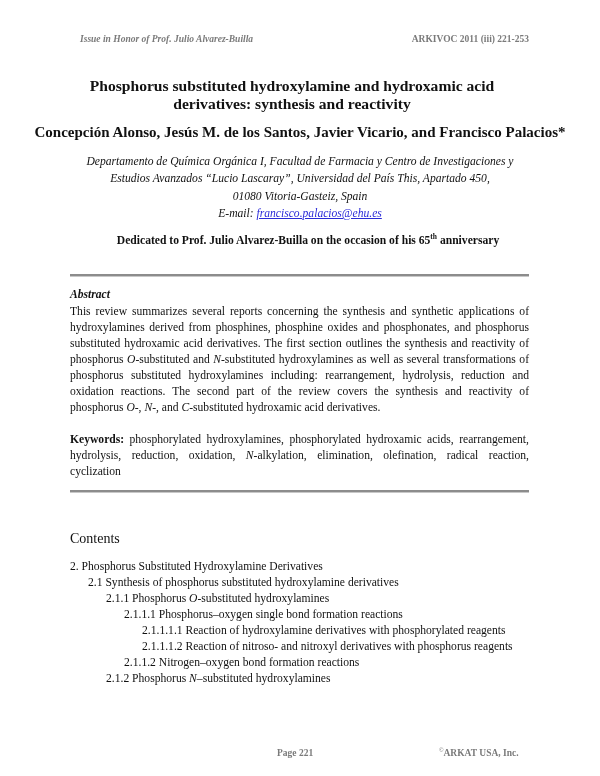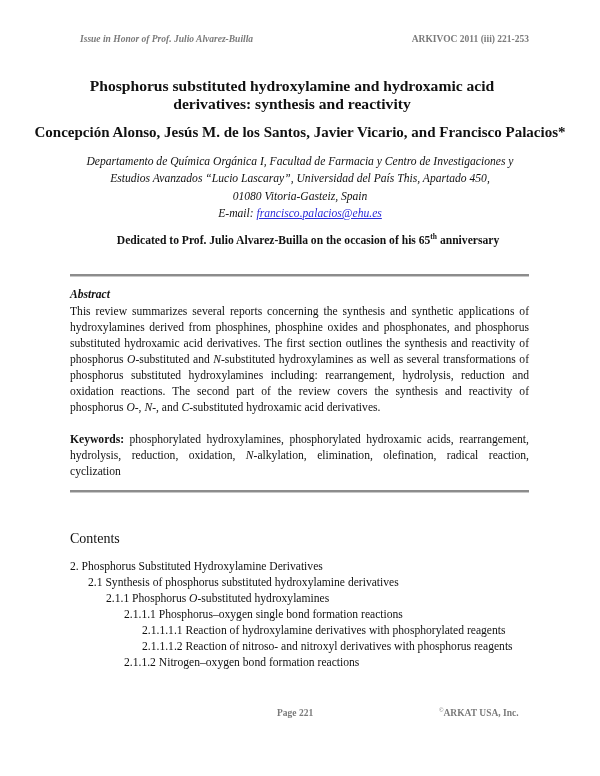--- a/index.html
+++ b/index.html
@@ -24,21 +24,21 @@
     .keywords { top: 432px; }
     .keywords b { font-weight: bold; }
     .contents-h { left: 70px; top: 525px; font-weight: normal; font-size: 14px; margin-top: 6px; }
     .toc { left: 70px; top: 559px; font-size: 11.6px; line-height: 16px; }
     .toc-item { white-space: nowrap; }
     .lvl1 { padding-left: 0; }
     .lvl2 { padding-left: 18px; }
     .lvl3 { padding-left: 36px; }
     .lvl4 { padding-left: 54px; }
     .lvl5 { padding-left: 72px; }
-    .footer { top: 708px; font-size: 9.5px; font-weight: bold; color: #7a7a7a; }
+    .footer { top: 748px; font-size: 9.5px; font-weight: bold; color: #7a7a7a; }
     .f-page { left: 277px; }
     .f-copy { left: 439px; }
     .f-copy sup { font-size: 6px; vertical-align: 4px; line-height: 0; }
     i { font-style: italic; }
   </style>
 </head>
 <body>
 
 <div class="abs running-head rh-left">Issue in Honor of Prof. Julio Alvarez-Builla</div>
 <div class="abs running-head rh-right">ARKIVOC 2011 (iii) 221-253</div>
@@ -71,16 +71,17 @@
 <div class="abs contents-h">Contents</div>
 
 <div class="abs toc">
   <div class="toc-item lvl1">2. Phosphorus Substituted Hydroxylamine Derivatives</div>
   <div class="toc-item lvl2">2.1 Synthesis of phosphorus substituted hydroxylamine derivatives</div>
   <div class="toc-item lvl3"><span>2.1.1 Phosphorus </span><i>O</i><span>-substituted hydroxylamines</span></div>
   <div class="toc-item lvl4">2.1.1.1 Phosphorus–oxygen single bond formation reactions</div>
   <div class="toc-item lvl5">2.1.1.1.1 Reaction of hydroxylamine derivatives with phosphorylated reagents</div>
   <div class="toc-item lvl5">2.1.1.1.2 Reaction of nitroso- and nitroxyl derivatives with phosphorus reagents</div>
   <div class="toc-item lvl4">2.1.1.2 Nitrogen–oxygen bond formation reactions</div>
+  <div class="toc-item lvl3"><span>2.1.2 Phosphorus </span><i>N</i><span>–substituted hydroxylamines</span></div>
 </div>
 
 <div class="abs footer f-page">Page 221</div>
 <div class="abs footer f-copy"><sup>©</sup><span>ARKAT USA, Inc.</span></div>
 
 </body></html>

